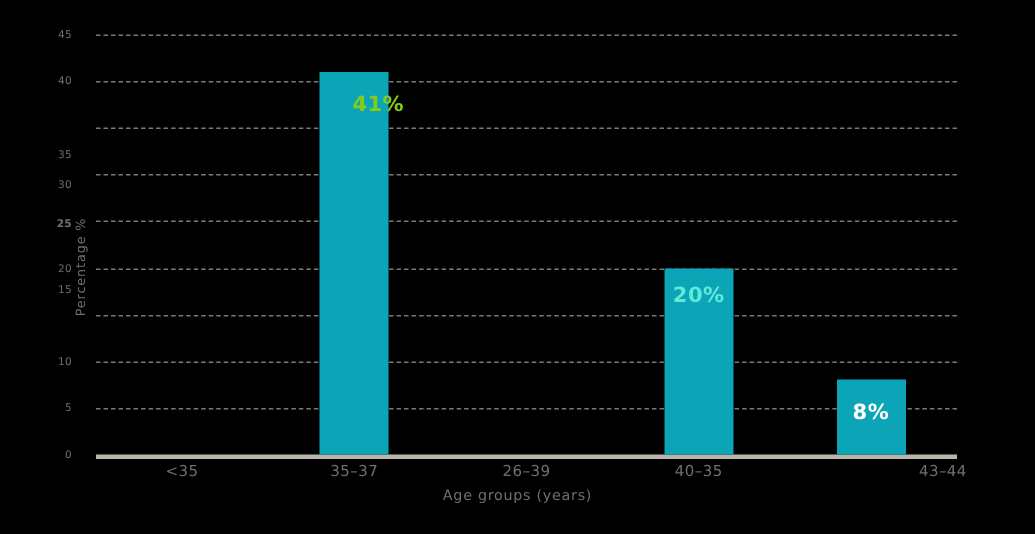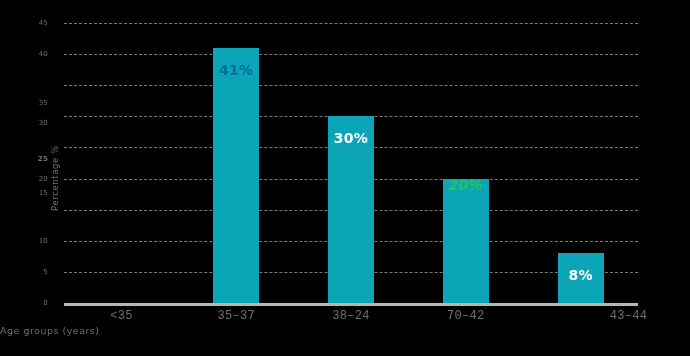--- a/index.html
+++ b/index.html
@@ -109,51 +109,51 @@
     left: 64px;
     top: 309px;
     width: 574px;
     height: 16px;
   }
   .xtick {
     position: absolute;
     top: 0;
     transform: translateX(-50%);
     color: #6f6f6f;
-    font-size: 12px;
+    font-size: 10px;
     letter-spacing: 0.3px;
     white-space: nowrap;
-    font-family: Liberation Mono, monospace;
   }
 
   
   #x-axis-title {
     position: absolute;
     left: 0;
     top: 325px;
     width: 690px;
+    text-align: center;
     color: #6f6f6f;
     font-size: 9.5px;
     letter-spacing: 0.5px;
   }
 </style>
 </head>
 <body>
 
 <div id="chart-root">
 
   <div id="y-axis-title">Percentage %</div>
 
   <div class="ytick-layer">
     <div class="ytick" style="top: 303px;">0</div>
     <div class="ytick" style="top: 271.889px;">5</div>
     <div class="ytick" style="top: 240.778px;">10</div>
     <div class="ytick" style="top: 193px;">15</div>
     <div class="ytick" style="top: 178.556px;">20</div>
-    <div class="ytick" style="top: 159px; font-weight: bold;">25</div>
+    <div class="ytick" style="top: 149px; font-weight: bold;">25</div>
     <div class="ytick" style="top: 123px;">30</div>
     <div class="ytick" style="top: 103px;">35</div>
     <div class="ytick" style="top: 54.1111px;">40</div>
     <div class="ytick" style="top: 23px;">45</div>
   </div>
 
   <div class="plot-area">
     <div class="grid-layer">
       <div class="gridline" style="top: 0px;"></div>
       <div class="gridline" style="top: 31.1111px;"></div>
@@ -163,40 +163,36 @@
       <div class="gridline" style="top: 155.556px;"></div>
       <div class="gridline" style="top: 186.667px;"></div>
       <div class="gridline" style="top: 217.778px;"></div>
       <div class="gridline" style="top: 248.889px;"></div>
       <div class="gridline baseline" style="top: 280px;"></div>
     </div>
 
     <div class="bars-layer">
       <div class="bar-group" style="left: 172.2px;">
         <div class="bar" style="height: 255.111px; background: rgb(11, 165, 183);"></div>
-        <div class="bar-value" style="bottom: 225.111px; color: #0369a1;">41%</div>
-      </div>
-      <div class="bar-group" style="left: 287px;">
-        <div class="bar" style="height: 186.667px; background: rgb(11, 165, 183);"></div>
-        <div class="bar-value" style="bottom: 156.667px; color: rgb(255, 255, 255);">30%</div>
+        <div class="bar-value" style="bottom: 225.111px; color: #84cc16; padding-left: 16px;">41%</div>
       </div>
       <div class="bar-group" style="left: 401.8px;">
         <div class="bar" style="height: 124.444px; background: rgb(11, 165, 183);"></div>
-        <div class="bar-value" style="bottom: 110px; color: #22c55e; font-style: italic;">20%</div>
+        <div class="bar-value" style="bottom: 98px; color: #5eead4;">20%</div>
       </div>
       <div class="bar-group" style="left: 516.6px;">
         <div class="bar" style="height: 49.7778px; background: rgb(11, 165, 183);"></div>
         <div class="bar-value" style="bottom: 19.7778px; color: rgb(255, 255, 255);">8%</div>
       </div>
     </div>
   </div>
 
   <div class="xtick-layer">
     <div class="xtick" style="left: 57.4px;">&lt;35</div>
     <div class="xtick" style="left: 172.2px;">35–37</div>
-    <div class="xtick" style="left: 287px;">38–24</div>
-    <div class="xtick" style="left: 401.8px;">70–42</div>
+    <div class="xtick" style="left: 287px;">26–39</div>
+    <div class="xtick" style="left: 401.8px;">40–35</div>
     <div class="xtick" style="left: 516.6px; margin-left: 48px;">43–44</div>
   </div>
 
   <div id="x-axis-title">Age groups (years)</div>
 
 </div>
 
 </body></html>

